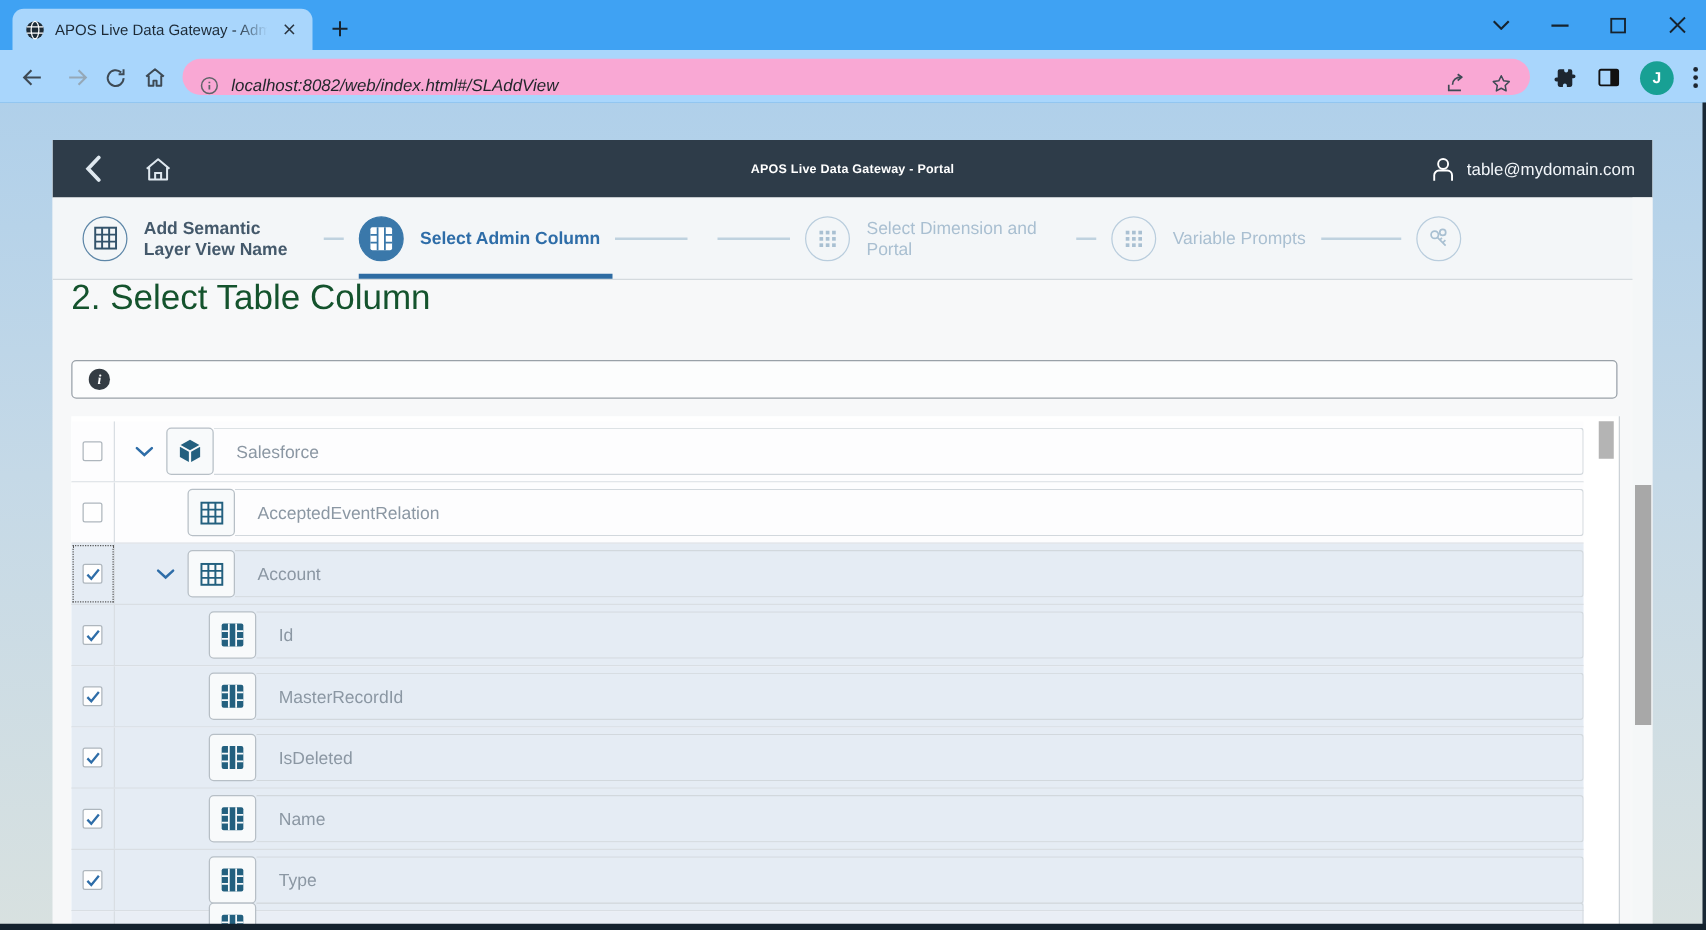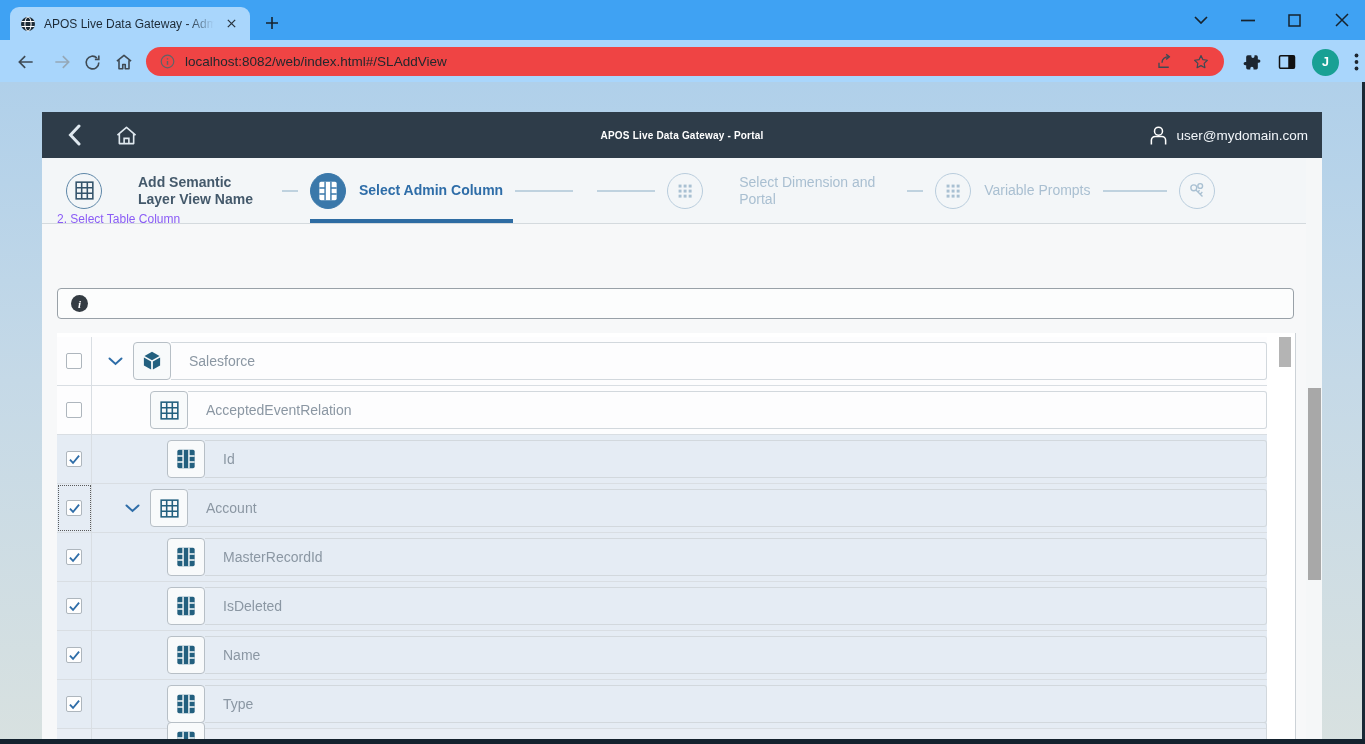--- a/index.html
+++ b/index.html
@@ -11,21 +11,21 @@
   .tabstrip { position:absolute; left:0; top:0; width:1365px; height:40px; background:#3fa2f3; }
   .tab { position:absolute; left:10px; top:7px; width:240px; height:33px; background:#a9d6fc; border-radius:9px 9px 0 0; display:flex; align-items:center; padding:0 10px; gap:8px; }
   .tab-title { font-size:12px; color:#1d2a36; white-space:nowrap; overflow:hidden; flex:1; -webkit-mask-image:linear-gradient(90deg,#000 85%,transparent); mask-image:linear-gradient(90deg,#000 85%,transparent); }
   .tab-close { width:18px; height:18px; border-radius:50%; display:flex; align-items:center; justify-content:center; cursor:pointer; }
   .newtab-btn { position:absolute; left:258px; top:9px; width:28px; height:28px; display:flex; align-items:center; justify-content:center; border-radius:50%; }
   .win-controls { position:absolute; right:0; top:0; height:40px; display:flex; }
   .win-btn { width:47px; height:40px; display:flex; align-items:center; justify-content:center; }
 
   .toolbar { position:absolute; left:0; top:40px; width:1365px; height:42px; background:#a9d6fc; }
   .nav-btn { position:absolute; top:49px; width:26px; height:26px; display:flex; align-items:center; justify-content:center; }
-  .url-pill { position:absolute; left:146px; top:47px; width:1078px; height:29px; background:#ef4444; border-radius:15px; display:flex; align-items:center; padding:0 14px; gap:10px; }
+  .url-pill { position:absolute; left:146px; top:47px; width:1078px; height:29px; background:#f9a8d4; border-radius:15px; display:flex; align-items:flex-end; padding:0 14px; gap:10px;font-style:italic; }
   .url-text { font-size:13.5px; color:#23282d; flex:1; white-space:nowrap; overflow:hidden; }
   .pill-right { display:flex; gap:18px; align-items:center; }
   .ext-area { position:absolute; top:46px; right:6px; height:32px; display:flex; align-items:center; gap:15px; }
   .avatar { width:27px; height:27px; border-radius:50%; background:#18a094; color:#fff; font-size:12.5px; font-weight:bold; display:flex; align-items:center; justify-content:center; }
 
   
   .page-bg { position:absolute; left:0; top:82px; width:1365px; height:662px; background:linear-gradient(180deg,#b0d0ea 0%,#c5d9e7 45%,#d8e1e0 100%); }
   .frame-right { position:absolute; right:0; top:82px; width:3px; height:662px; background:#1a2936; }
   .frame-bottom { position:absolute; left:0; bottom:0; width:1365px; height:5px; background:#14222e; }
 
@@ -35,30 +35,30 @@
   .app-title { position:absolute; left:0; right:0; text-align:center; color:#fff; font-size:10px; font-weight:bold; letter-spacing:.2px; }
   .hdr-btn { width:36px; height:36px; display:flex; align-items:center; justify-content:center; z-index:2; }
   .user-area { margin-left:auto; display:flex; align-items:center; gap:9px; z-index:2; }
   .user-email { color:#f2f6fa; font-size:13.5px; }
 
   
   .wizard { position:absolute; left:0; top:46px; width:100%; height:66px; background:#f3f6f8; border-bottom:1px solid #d4dade; display:flex; align-items:center; padding-left:24px; }
   .step { display:flex; align-items:center; gap:13px; position:relative; height:100%; }
   .step-circle { width:36px; height:36px; border-radius:50%; border:1px solid #5e87a8; display:flex; align-items:center; justify-content:center; flex:none; background:transparent; }
   .step-label { font-size:14px; line-height:1.18; white-space:nowrap; color:#44596b; font-weight:600; }
-  .step.wrap2 .step-label { white-space:normal;margin-left:23px; }
+  .step.wrap2 .step-label { white-space:normal; }
   .step.active .step-circle { background:#3a78aa; border-color:#3a78aa; }
   .step.active .step-label { color:#2e6da8; }
   .step.active::after { content:""; position:absolute; left:0; right:-10px; bottom:0; height:4px; background:#2e6ca3; }
   .step.upcoming .step-circle { border-color:#b9cddd; }
   .step.upcoming .step-label { color:#a9bfd1; font-weight:400; }
   .conn { height:2px; background:#bfd2df; margin:0 12px; flex:none; }
 
   
-  .section-title { position:absolute; left:15px; top:100px; font-size:12px; color:#8b5cf6; }
+  .section-title { position:absolute; left:15px; top:110px; font-size:28px; color:#14532d; }
   .info-strip { position:absolute; left:15px; top:176px; width:1237px; height:31px; background:#fcfdfd; border:1px solid #99a1a8; border-radius:4px; display:flex; align-items:center; padding:0 13px; gap:13px; }
   .info-icon { width:17px; height:17px; border-radius:50%; background:#343c43; color:#fff; font-size:11px; font-weight:bold; font-family:"Liberation Serif",serif; font-style:italic; display:flex; align-items:center; justify-content:center; flex:none; }
   .info-text { font-size:13px; color:#32363a; }
 
   
   .table-wrap { position:absolute; left:15px; top:221px; width:1239px; bottom:0; background:#fff; border-right:1px solid #ccd2d7; padding-top:4px; overflow:hidden; }
   .rows { position:absolute; left:0; top:4px; right:28px; bottom:0; overflow:hidden; }
   .row { height:49px; display:flex; align-items:flex-start; border-bottom:1px solid #d9dee3; }
   .row.white { background:#fdfdfe; }
   .row.blue { background:#e5ecf4; }
@@ -210,21 +210,21 @@
         </svg>
     </span>
     <span class="app-title">APOS Live Data Gateway - Portal</span>
     <span class="user-area">
       <span class="icon">
         <svg width="19" height="21" viewBox="0 0 20 22">
             <circle cx="10" cy="6.5" r="4.2" fill="none" stroke="#fff" stroke-width="1.6"></circle>
             <path d="M2.5 20.5v-4.5a4 4 0 0 1 4-4h7a4 4 0 0 1 4 4v4.5" fill="none" stroke="#fff" stroke-width="1.6"></path>
           </svg>
       </span>
-      <span class="user-email">user@mydomain.com</span>
+      <span class="user-email">table@mydomain.com</span>
     </span>
   </div>
 
   <div class="wizard" id="wizard-steps">
       <div class="step done wrap2">
         <span class="step-circle">
           <svg width="25" height="25" viewBox="0 0 24 24">
             <g stroke="#33536b" stroke-width="1.5" fill="none">
               <rect x="4" y="4" width="16" height="16"></rect>
               <path d="M4 9.3h16M4 14.7h16M9.3 4v16M14.7 4v16"></path>
@@ -334,20 +334,45 @@
               <svg width="25" height="25" viewBox="0 0 24 24">
                 <g stroke="#23607f" stroke-width="1.5" fill="none">
                   <rect x="4" y="4" width="16" height="16"></rect>
                   <path d="M4 9.3h16M4 14.7h16M9.3 4v16M14.7 4v16"></path>
                 </g>
               </svg>
             </span>
             <span class="labelbox">AcceptedEventRelation</span>
           </span>
         </div>
+        <div class="row lv1 blue focused">
+          <span class="gutter">
+            <span class="checkbox">
+              <svg width="13" height="11" viewBox="0 0 14 12">
+                <path d="M2 6.2l3.4 3.6L12 1.8" stroke="#2e6da8" stroke-width="2" fill="none"></path>
+              </svg>
+            </span>
+          </span>
+          <span class="row-content">
+            <span class="icon tree-chevron">
+              <svg width="15" height="9" viewBox="0 0 15 9">
+                <path d="M1.5 1.5l6 5.5 6-5.5" stroke="#2e6da8" stroke-width="2" fill="none" stroke-linecap="round"></path>
+              </svg>
+            </span>
+            <span class="iconbtn">
+              <svg width="25" height="25" viewBox="0 0 24 24">
+                <g stroke="#23607f" stroke-width="1.5" fill="none">
+                  <rect x="4" y="4" width="16" height="16"></rect>
+                  <path d="M4 9.3h16M4 14.7h16M9.3 4v16M14.7 4v16"></path>
+                </g>
+              </svg>
+            </span>
+            <span class="labelbox">Account</span>
+          </span>
+        </div>
         <div class="row lv2 blue">
           <span class="gutter">
             <span class="checkbox">
               <svg width="13" height="11" viewBox="0 0 14 12">
                 <path d="M2 6.2l3.4 3.6L12 1.8" stroke="#2e6da8" stroke-width="2" fill="none"></path>
               </svg>
             </span>
           </span>
           <span class="row-content">
             <span class="iconbtn">
@@ -355,45 +380,20 @@
                 <rect x="4" y="3.5" width="16" height="17" rx="1.5" fill="#23607f"></rect>
                 <g stroke="#f8fafb" stroke-width="1.3">
                   <path d="M9.3 3.5v17M14.7 3.5v17"></path>
                   <path d="M4 9.2h5.3M4 14.8h5.3M14.7 9.2H20M14.7 14.8H20"></path>
                 </g>
               </svg>
             </span>
             <span class="labelbox">Id</span>
           </span>
         </div>
-        <div class="row lv1 blue focused">
-          <span class="gutter">
-            <span class="checkbox">
-              <svg width="13" height="11" viewBox="0 0 14 12">
-                <path d="M2 6.2l3.4 3.6L12 1.8" stroke="#2e6da8" stroke-width="2" fill="none"></path>
-              </svg>
-            </span>
-          </span>
-          <span class="row-content">
-            <span class="icon tree-chevron">
-              <svg width="15" height="9" viewBox="0 0 15 9">
-                <path d="M1.5 1.5l6 5.5 6-5.5" stroke="#2e6da8" stroke-width="2" fill="none" stroke-linecap="round"></path>
-              </svg>
-            </span>
-            <span class="iconbtn">
-              <svg width="25" height="25" viewBox="0 0 24 24">
-                <g stroke="#23607f" stroke-width="1.5" fill="none">
-                  <rect x="4" y="4" width="16" height="16"></rect>
-                  <path d="M4 9.3h16M4 14.7h16M9.3 4v16M14.7 4v16"></path>
-                </g>
-              </svg>
-            </span>
-            <span class="labelbox">Account</span>
-          </span>
-        </div>
         <div class="row lv2 blue">
           <span class="gutter">
             <span class="checkbox">
               <svg width="13" height="11" viewBox="0 0 14 12">
                 <path d="M2 6.2l3.4 3.6L12 1.8" stroke="#2e6da8" stroke-width="2" fill="none"></path>
               </svg>
             </span>
           </span>
           <span class="row-content">
             <span class="iconbtn">

